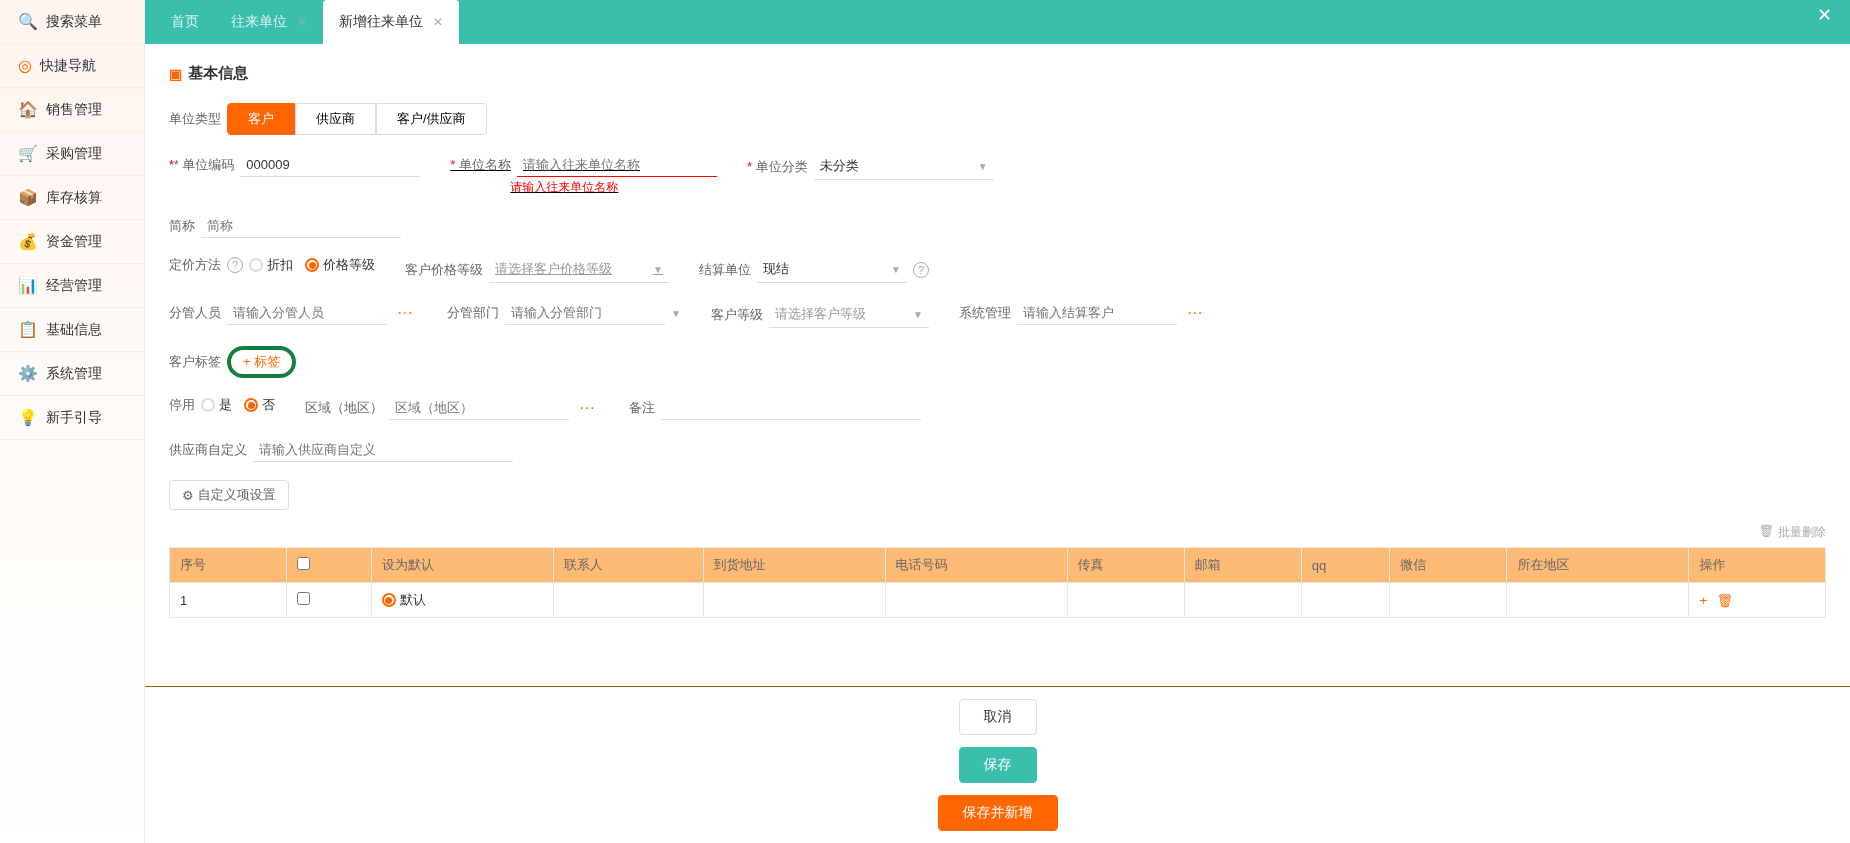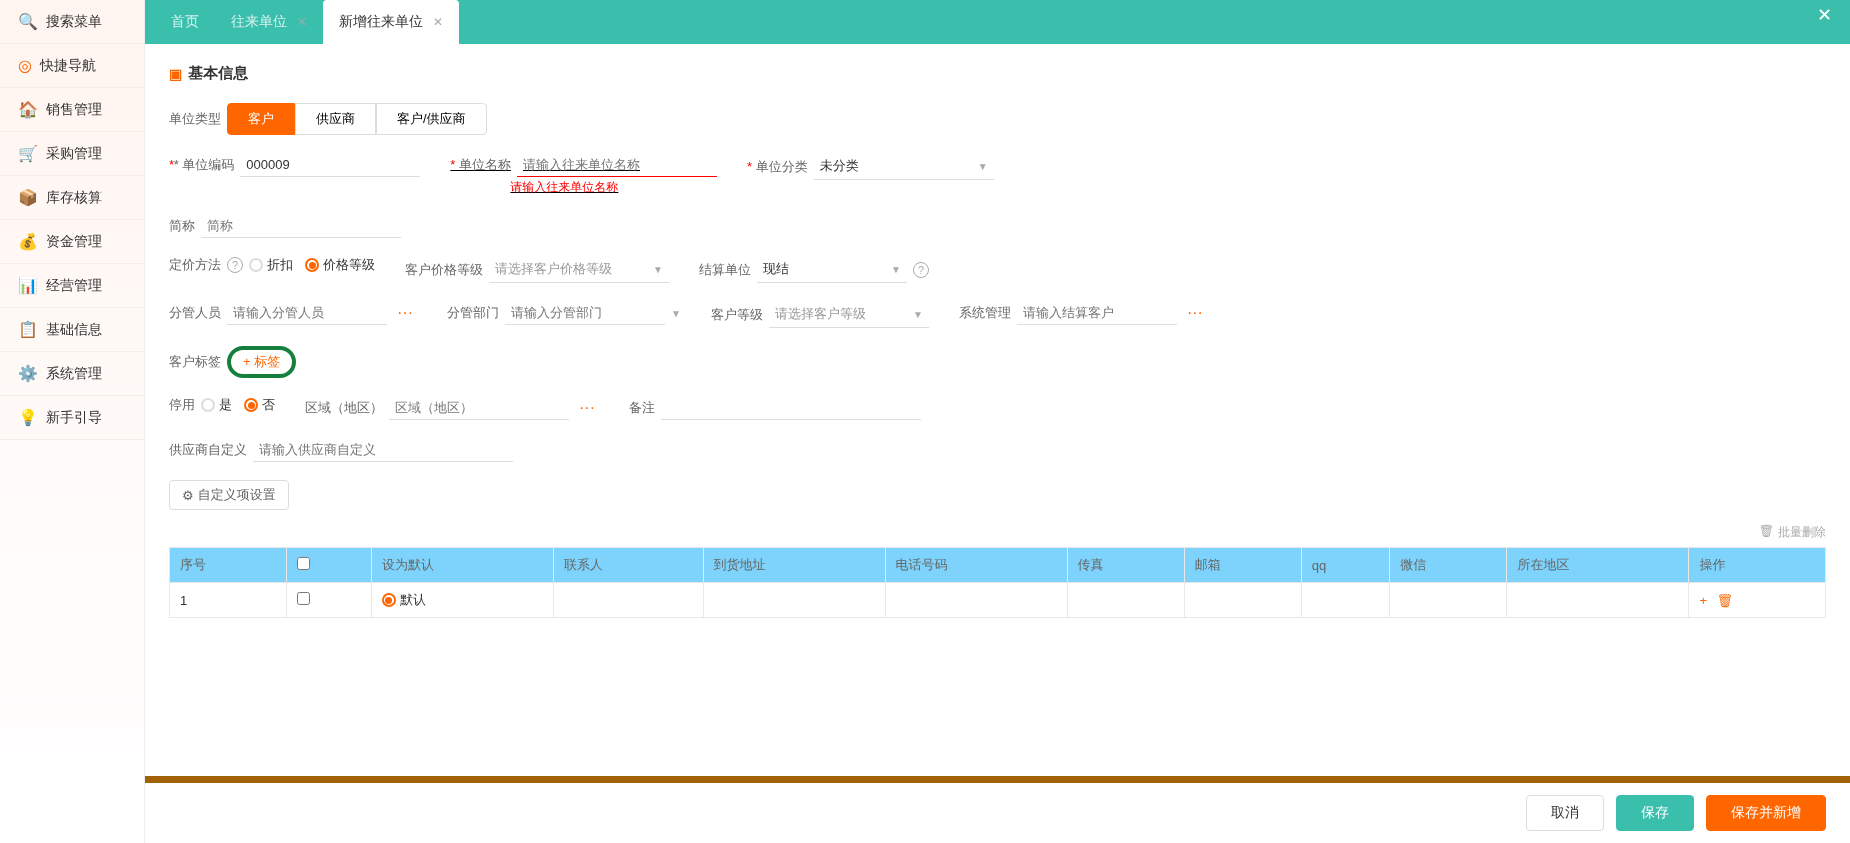--- a/index.html
+++ b/index.html
@@ -182,21 +182,21 @@
       margin-bottom: 14px;
     }
 
     
     .data-table {
       width: 100%;
       border-collapse: collapse;
       font-size: 13px;
     }
     .data-table th {
-      background: #7dd3fc;
+      background: #fdba74;
       border: 1px solid #e8e8e8;
       padding: 8px 10px;
       color: #666;
       font-weight: normal;
       text-align: left;
     }
     .data-table td {
       border: 1px solid #e8e8e8;
       padding: 8px 10px;
       color: #333;
@@ -208,23 +208,24 @@
     }
     .batch-delete span { cursor: pointer; }
 
     
     .footer {
       display: flex;
       justify-content: flex-end;
       align-items: center;
       gap: 12px;
       padding: 12px 24px;
-      border-top: 7px solid #a16207;
+      border-top: 1px solid #a16207;
       background: #fff;
       flex-shrink: 0;
+      flex-direction: column;
     }
     .footer-btn {
       padding: 8px 24px;
       border-radius: 4px;
       font-size: 14px;
       cursor: pointer;
       border: 1px solid #ddd;
       background: #fff;
       color: #333;
     }
@@ -373,21 +374,21 @@
             <span>折扣</span>
           </div>
           <div class="radio-item">
             <div class="radio-circle checked"></div>
             <span>价格等级</span>
           </div>
         </div>
       </div>
       <div class="field-group">
         <span class="form-label">客户价格等级</span>
-        <div class="form-select" style="min-width:180px;">
+        <div class="form-select" style="min-width:180px;text-decoration:underline;">
           <span style="color:#999;">请选择客户价格等级</span>
           <span class="arrow">▼</span>
         </div>
       </div>
       <div class="field-group">
         <span class="form-label">结算单位</span>
         <div class="form-select" style="min-width:150px;">
           <span class="val">现结</span>
           <span class="arrow">▼</span>
         </div>

